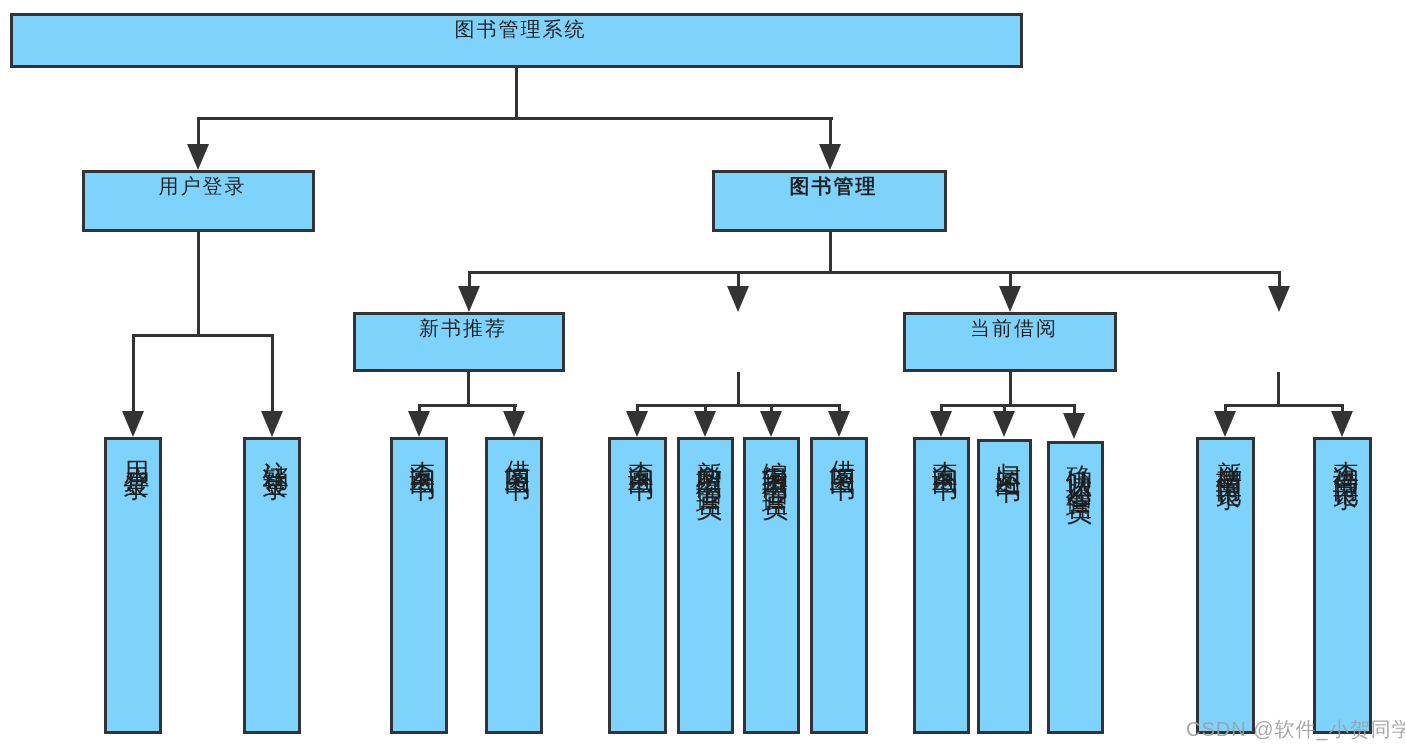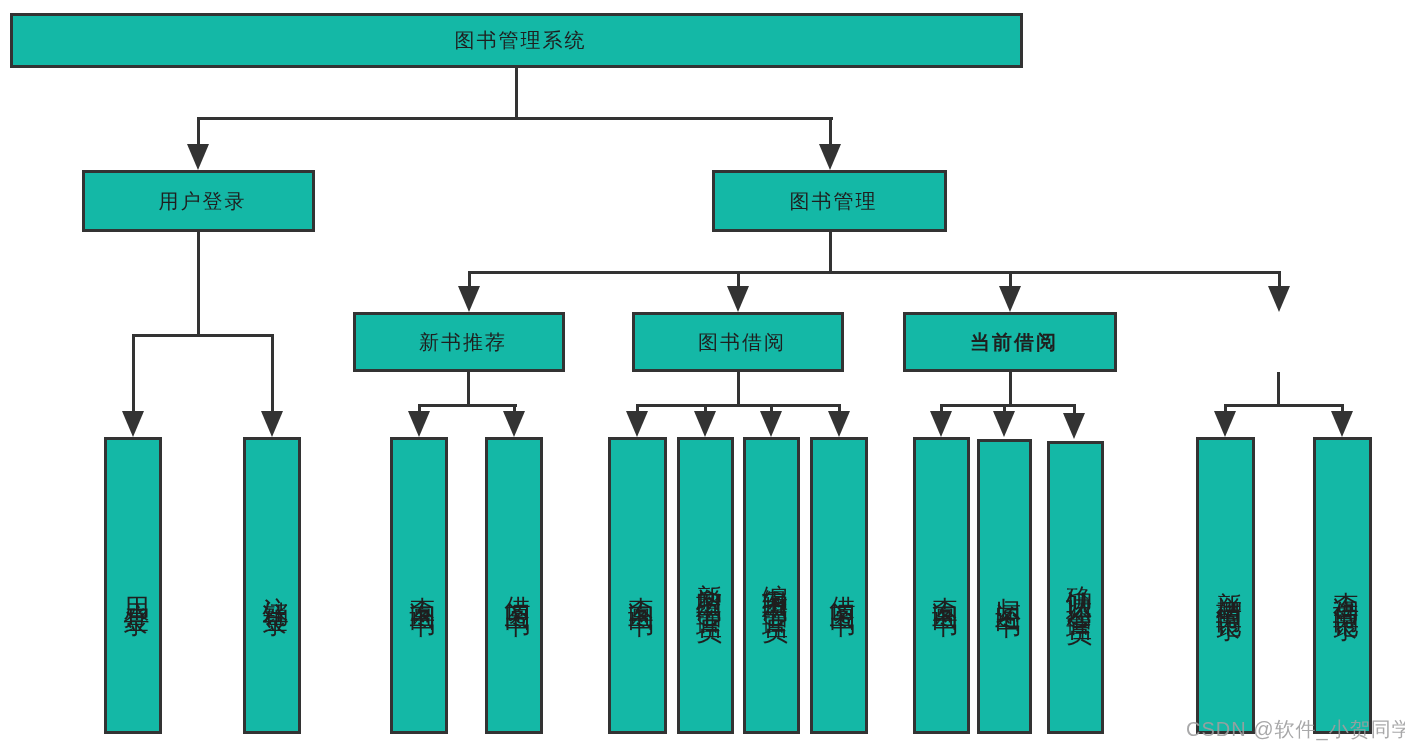--- a/index.html
+++ b/index.html
@@ -2,22 +2,22 @@
 <html><head>
 <meta charset="utf-8">
 <style>
   html,body { margin:0; padding:0; background:#ffffff; }
   .canvas {
     position:relative; width:1405px; height:747px; background:#ffffff;
     font-family:"Liberation Sans", sans-serif; overflow:hidden;
   }
   .box {
     position:absolute; box-sizing:border-box;
-    border:3px solid #333333; background:#14b8a6; color:#1f1f1f;
-    display:flex; align-items:center; justify-content:center;padding-left:8px;
+    border:3px solid #333333; background:#7dd3fc; color:#1f1f1f;
+    display:flex; align-items:flex-start; justify-content:center;padding-left:8px;
   }
   .h-label { font-size:20px; letter-spacing:2px; white-space:nowrap; }
   .v-label {
     writing-mode:vertical-rl; font-size:26px; letter-spacing:5px;
     line-height:1; white-space:nowrap;
   }
   .line { position:absolute; background:#333333; }
   .arrow {
     position:absolute; width:0; height:0;
     border-left:11px solid transparent; border-right:11px solid transparent;
@@ -41,21 +41,21 @@
   <div class="line" style="left:515px; top:68px; width:3px; height:52px;"></div>
   <div class="line" style="left:197px; top:117px; width:636px; height:3px;"></div>
   <div class="line" style="left:197px; top:117px; width:3px; height:30px;"></div>
   <div class="arrow" style="left:187px; top:144px;"></div>
   <div class="line" style="left:829px; top:117px; width:3px; height:30px;"></div>
   <div class="arrow" style="left:819px; top:144px;"></div>
 
   <div class="box" style="left:82px; top:170px; width:233px; height:62px;">
     <span class="h-label">用户登录</span>
   </div>
-  <div class="box" style="left:712px; top:170px; width:235px; height:62px;">
+  <div class="box" style="left:712px; top:170px; width:235px; height:62px;font-weight:bold;">
     <span class="h-label">图书管理</span>
   </div>
 
   <div class="line" style="left:197px; top:232px; width:3px; height:105px;"></div>
   <div class="line" style="left:132px; top:334px; width:142px; height:3px;"></div>
   <div class="line" style="left:132px; top:334px; width:3px; height:79px;"></div>
   <div class="arrow" style="left:122px; top:411px;"></div>
   <div class="line" style="left:271px; top:334px; width:3px; height:79px;"></div>
   <div class="arrow" style="left:261px; top:411px;"></div>
 
@@ -66,24 +66,21 @@
   <div class="line" style="left:737px; top:271px; width:3px; height:17px;"></div>
   <div class="arrow" style="left:727px; top:286px;"></div>
   <div class="line" style="left:1009px; top:271px; width:3px; height:17px;"></div>
   <div class="arrow" style="left:999px; top:286px;"></div>
   <div class="line" style="left:1278px; top:271px; width:3px; height:17px;"></div>
   <div class="arrow" style="left:1268px; top:286px;"></div>
 
   <div class="box" style="left:353px; top:312px; width:212px; height:60px;">
     <span class="h-label">新书推荐</span>
   </div>
-  <div class="box" style="left:632px; top:312px; width:212px; height:60px;">
-    <span class="h-label">图书借阅</span>
-  </div>
-  <div class="box" style="left:903px; top:312px; width:214px; height:60px;font-weight:bold;">
+  <div class="box" style="left:903px; top:312px; width:214px; height:60px;">
     <span class="h-label">当前借阅</span>
   </div>
 
   <div class="line" style="left:467px; top:372px; width:3px; height:34px;"></div>
   <div class="line" style="left:418px; top:404px; width:99px; height:3px;"></div>
   <div class="line" style="left:418px; top:404px; width:3px; height:10px;"></div>
   <div class="arrow" style="left:408px; top:411px;"></div>
   <div class="line" style="left:513px; top:404px; width:3px; height:10px;"></div>
   <div class="arrow" style="left:503px; top:411px;"></div>
 

